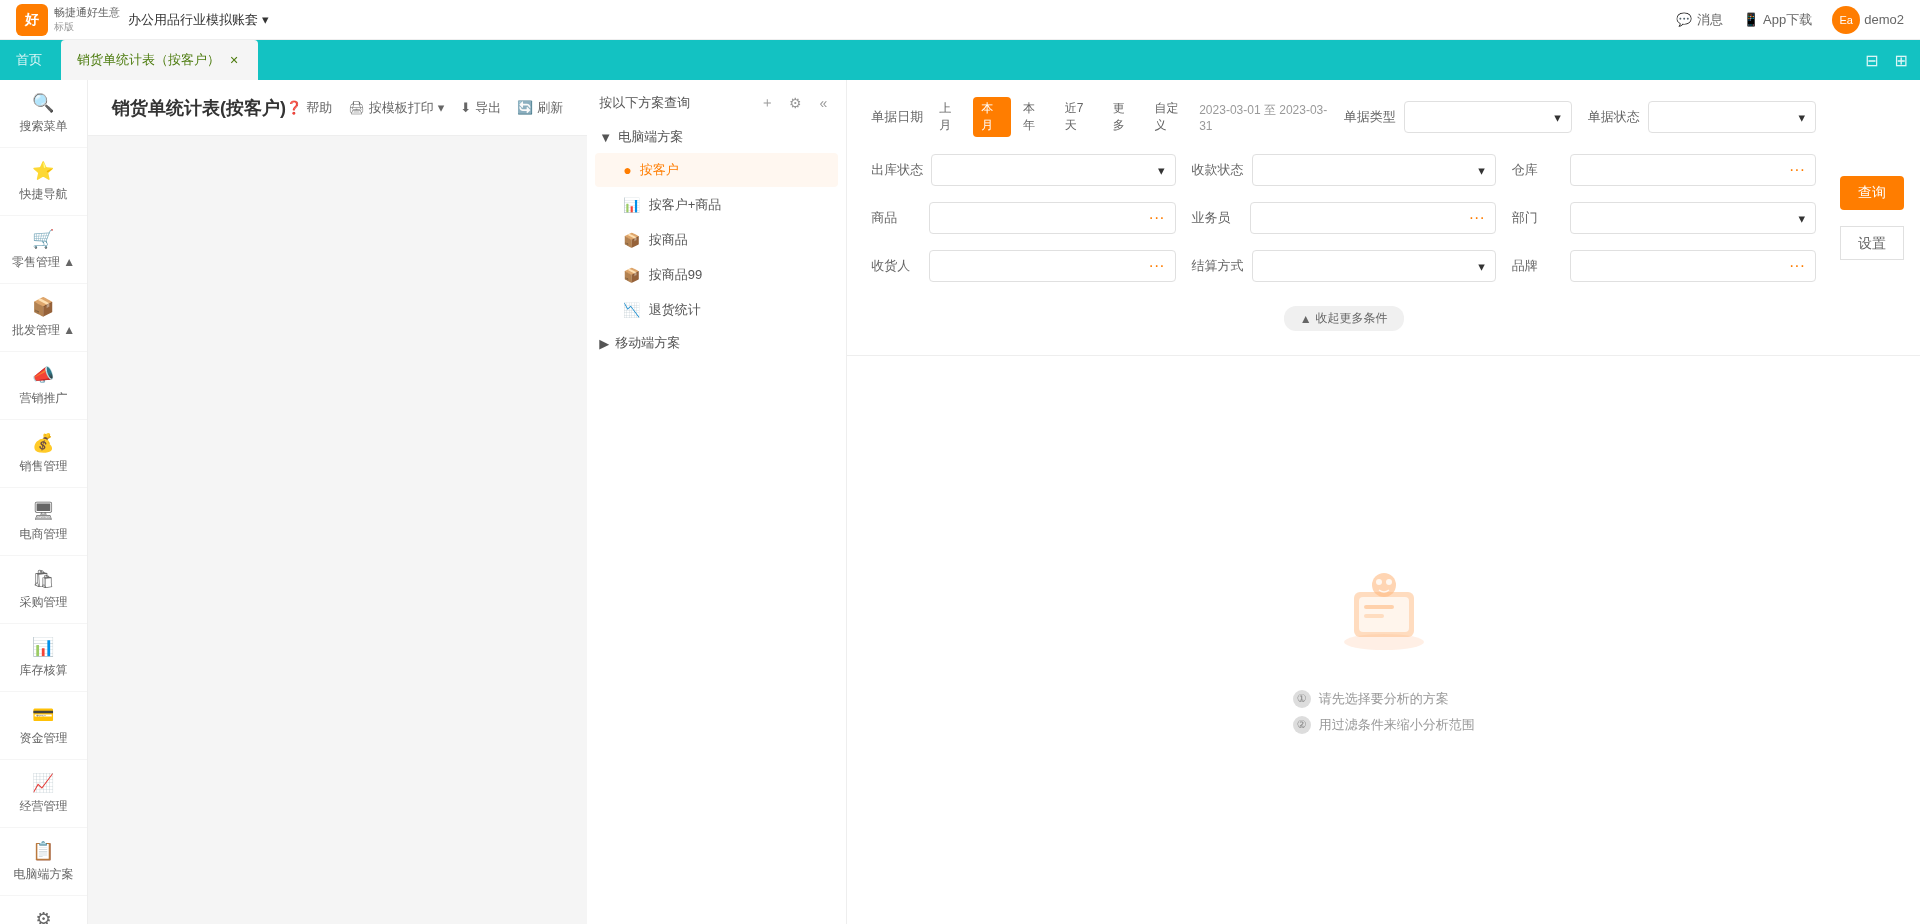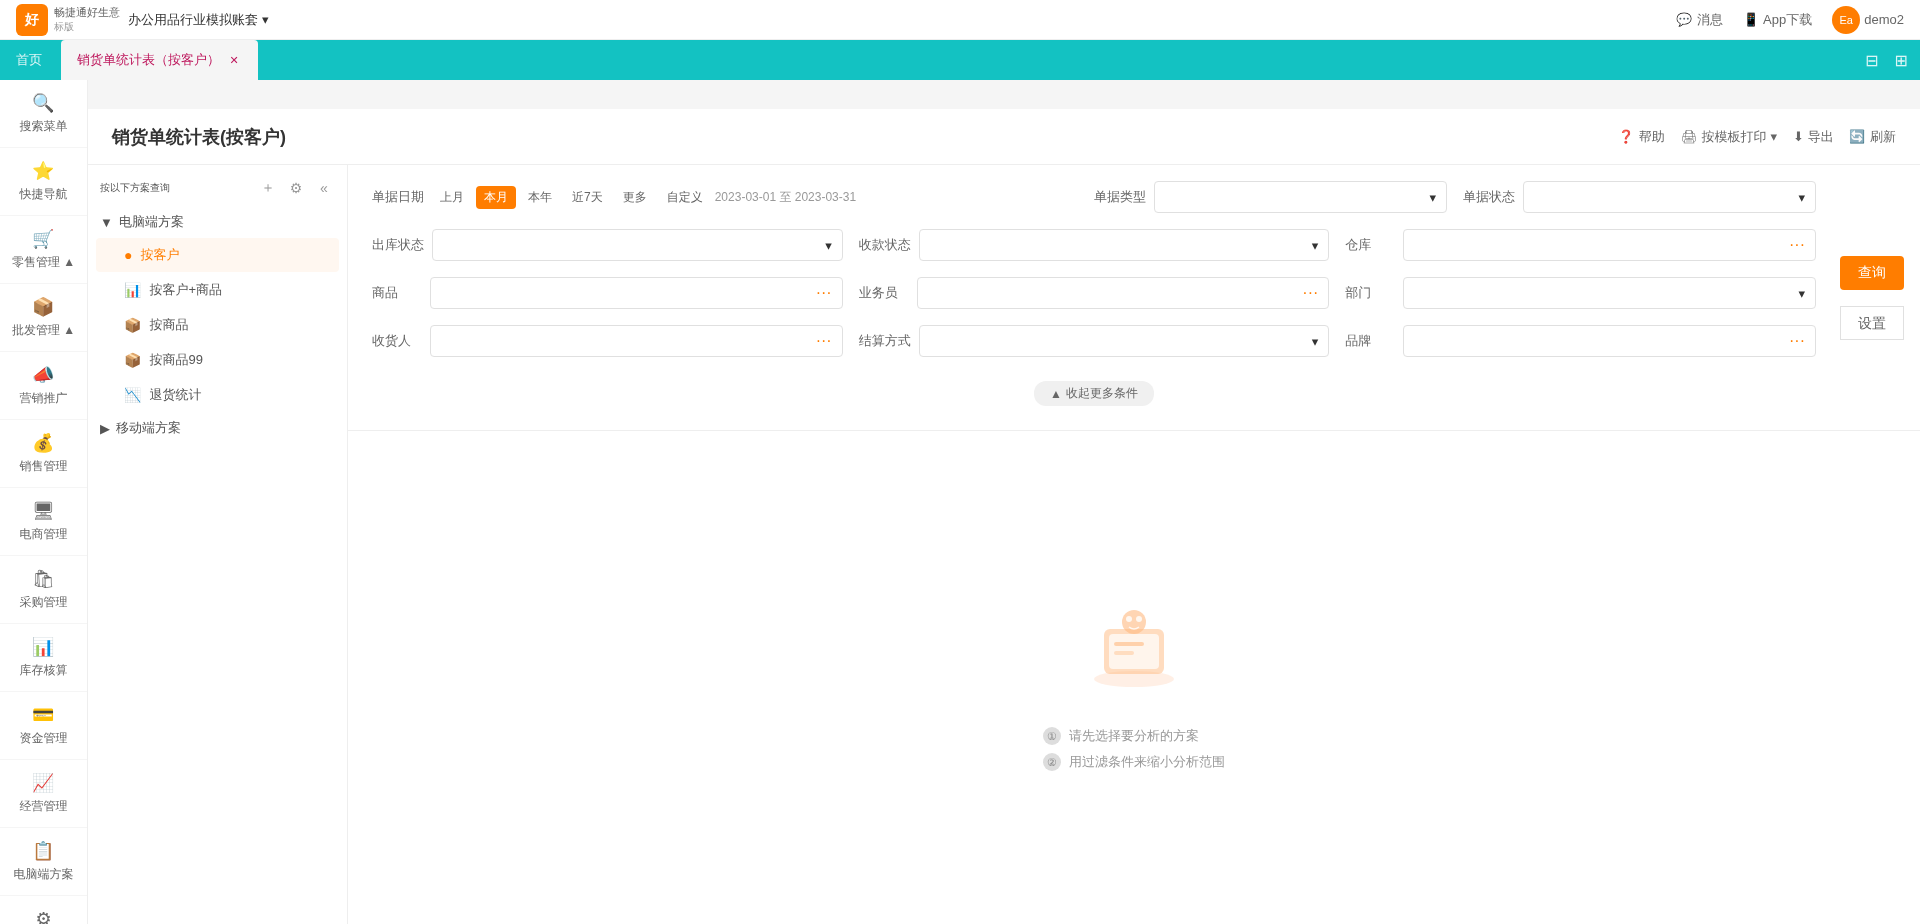--- a/index.html
+++ b/index.html
@@ -13,49 +13,49 @@
     .logo-text { font-size: 11px; color: #666; line-height: 1.3; }
     .logo-subtitle { font-size: 10px; color: #999; }
     .dropdown-title { display: flex; align-items: center; gap: 4px; color: #333; font-size: 13px; cursor: pointer; }
     .topbar-right { display: flex; align-items: center; gap: 20px; color: #666; font-size: 13px; }
     .topbar-right-item { display: flex; align-items: center; gap: 4px; cursor: pointer; }
     .avatar { width: 28px; height: 28px; border-radius: 50%; background: #ff7d00; display: flex; align-items: center; justify-content: center; color: white; font-size: 11px; overflow: hidden; }
 
     
     .tabbar { height: 40px; background: #13c2c2; display: flex; align-items: center; padding: 0; gap: 3px; }
     .tab { height: 40px; display: flex; align-items: center; padding: 0 16px; cursor: pointer; color: rgba(255,255,255,0.85); font-size: 13px; gap: 6px; white-space: nowrap; }
-    .tab.active { background: #f5f5f5; color: #be185d; border-radius: 4px 4px 0 0; }
+    .tab.active { background: #f5f5f5; color: #4d7c0f; border-radius: 4px 4px 0 0; }
     .tab-close { width: 16px; height: 16px; display: flex; align-items: center; justify-content: center; border-radius: 50%; font-size: 11px; cursor: pointer; }
     .tabbar-actions { margin-left: auto; display: flex; align-items: center; gap: 8px; padding-right: 8px; }
     .tabbar-action-btn { color: rgba(255,255,255,0.85); cursor: pointer; font-size: 16px; padding: 4px; }
 
     
     .main-layout { display: flex; height: calc(924px - 80px); }
 
     
     .sidebar { width: 88px; background: #fff; border-right: 1px solid #eee; display: flex; flex-direction: column; overflow-y: auto; }
     .sidebar-item { padding: 12px 8px; text-align: center; cursor: pointer; color: #666; font-size: 12px; border-bottom: 1px solid #f5f5f5; }
     .sidebar-item .icon { font-size: 18px; margin-bottom: 4px; }
 
     
-    .content { flex: 1; display: flex; flex-direction: column; overflow: hidden; margin-top: 29px; }
+    .content { flex: 1; display: flex; overflow: hidden; }
 
     
     .page-header { height: 56px; background: #fff; display: flex; align-items: center; justify-content: space-between; padding: 0 24px; border-bottom: 1px solid #eee; }
     .page-title { font-size: 18px; font-weight: 600; color: #333; }
     .page-actions { display: flex; align-items: center; gap: 16px; }
     .page-action-btn { display: flex; align-items: center; gap: 4px; color: #666; cursor: pointer; font-size: 13px; }
 
     
     .filter-container { display: flex; background: #fff; margin: 0; flex: 1; overflow: hidden; }
 
     
     .scheme-panel { width: 260px; border-right: 1px solid #eee; padding: 12px 0; overflow-y: auto; flex-shrink: 0; }
     .scheme-header { display: flex; align-items: center; justify-content: space-between; padding: 0 12px 8px; font-size: 13px; color: #666; }
-    .scheme-header-title { font-size: 10px; font-weight: 500; color: #555; }
+    .scheme-header-title { font-size: 13px; font-weight: 500; color: #555; }
     .scheme-header-actions { display: flex; align-items: center; gap: 6px; }
     .scheme-header-btn { width: 22px; height: 22px; display: flex; align-items: center; justify-content: center; border-radius: 4px; cursor: pointer; color: #999; font-size: 14px; }
     .scheme-group { }
     .scheme-group-title { display: flex; align-items: center; gap: 6px; padding: 6px 12px; font-size: 13px; color: #555; cursor: pointer; }
     .scheme-item { display: flex; align-items: center; gap: 8px; padding: 8px 12px 8px 28px; cursor: pointer; font-size: 13px; color: #555; border-radius: 4px; margin: 1px 8px; }
     .scheme-item.active { background: #fff7f0; color: #ff7d00; }
     .scheme-item .scheme-icon { font-size: 14px; color: #aaa; }
     .scheme-item.active .scheme-icon { color: #ff7d00; }
 
     

